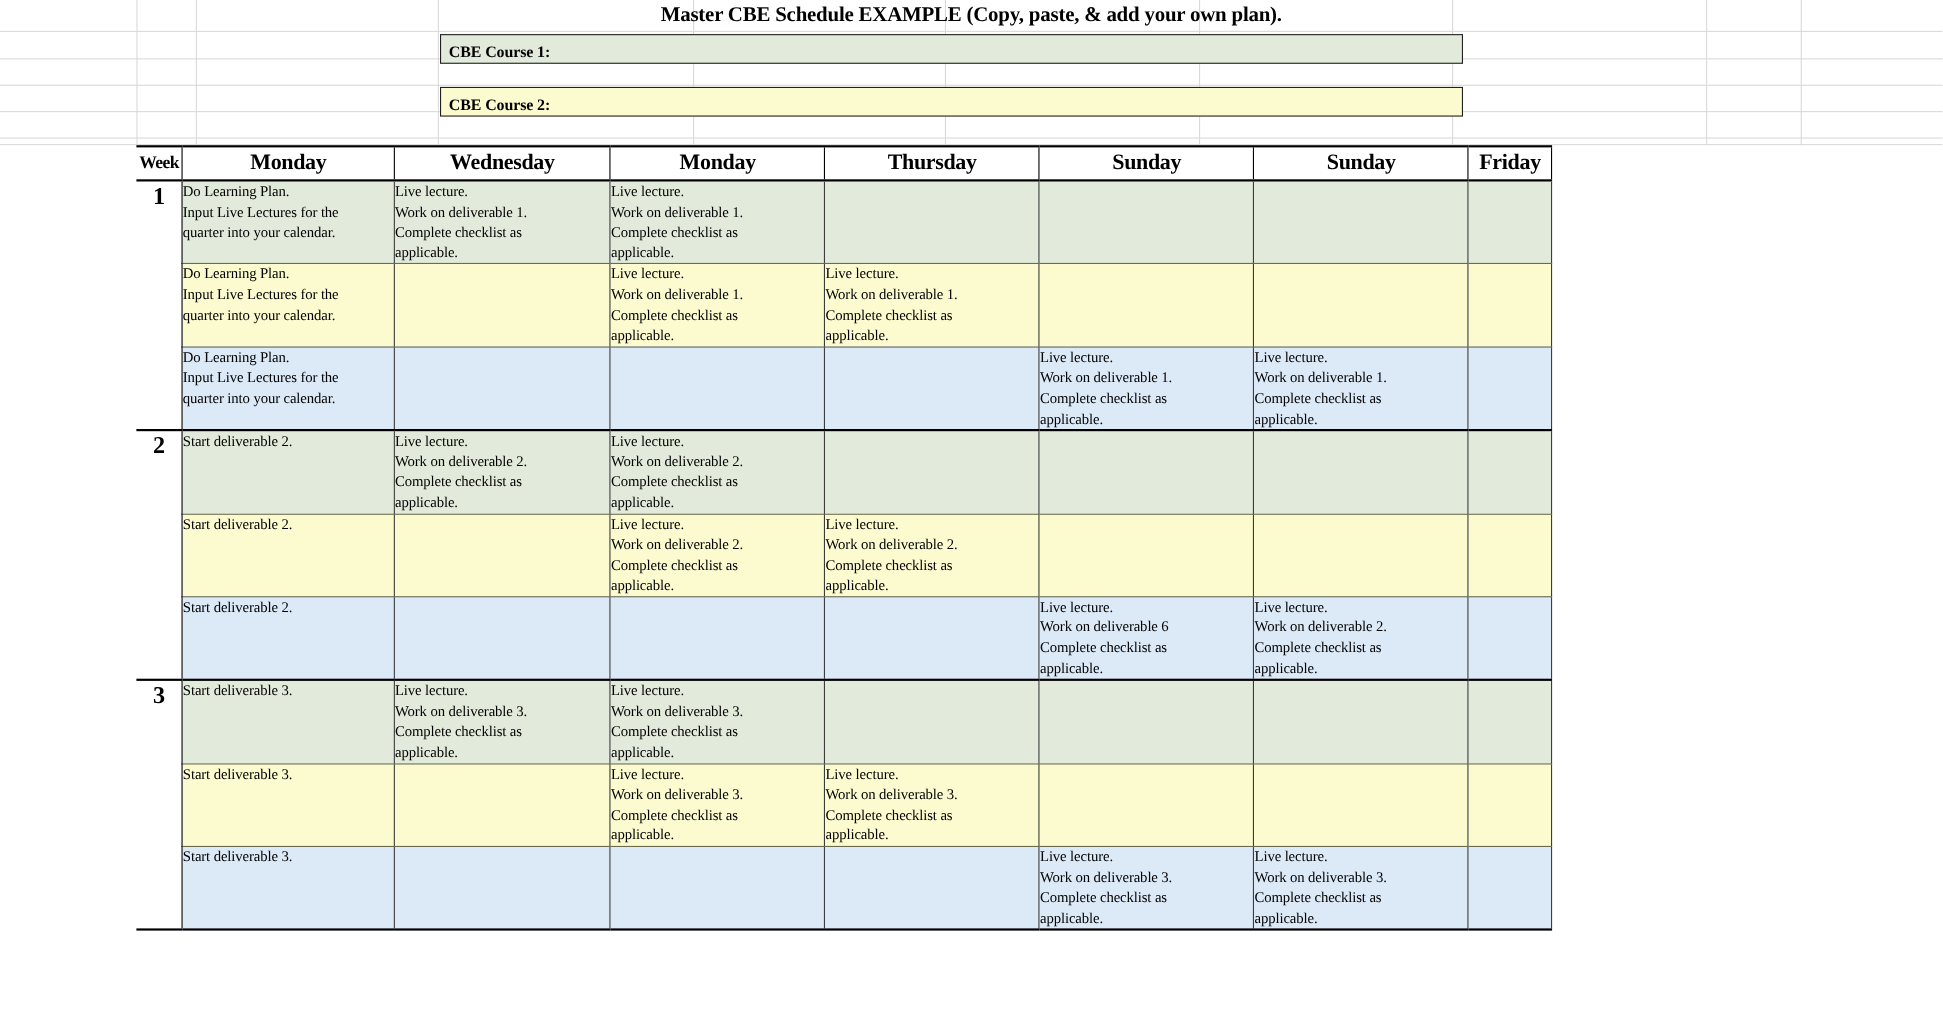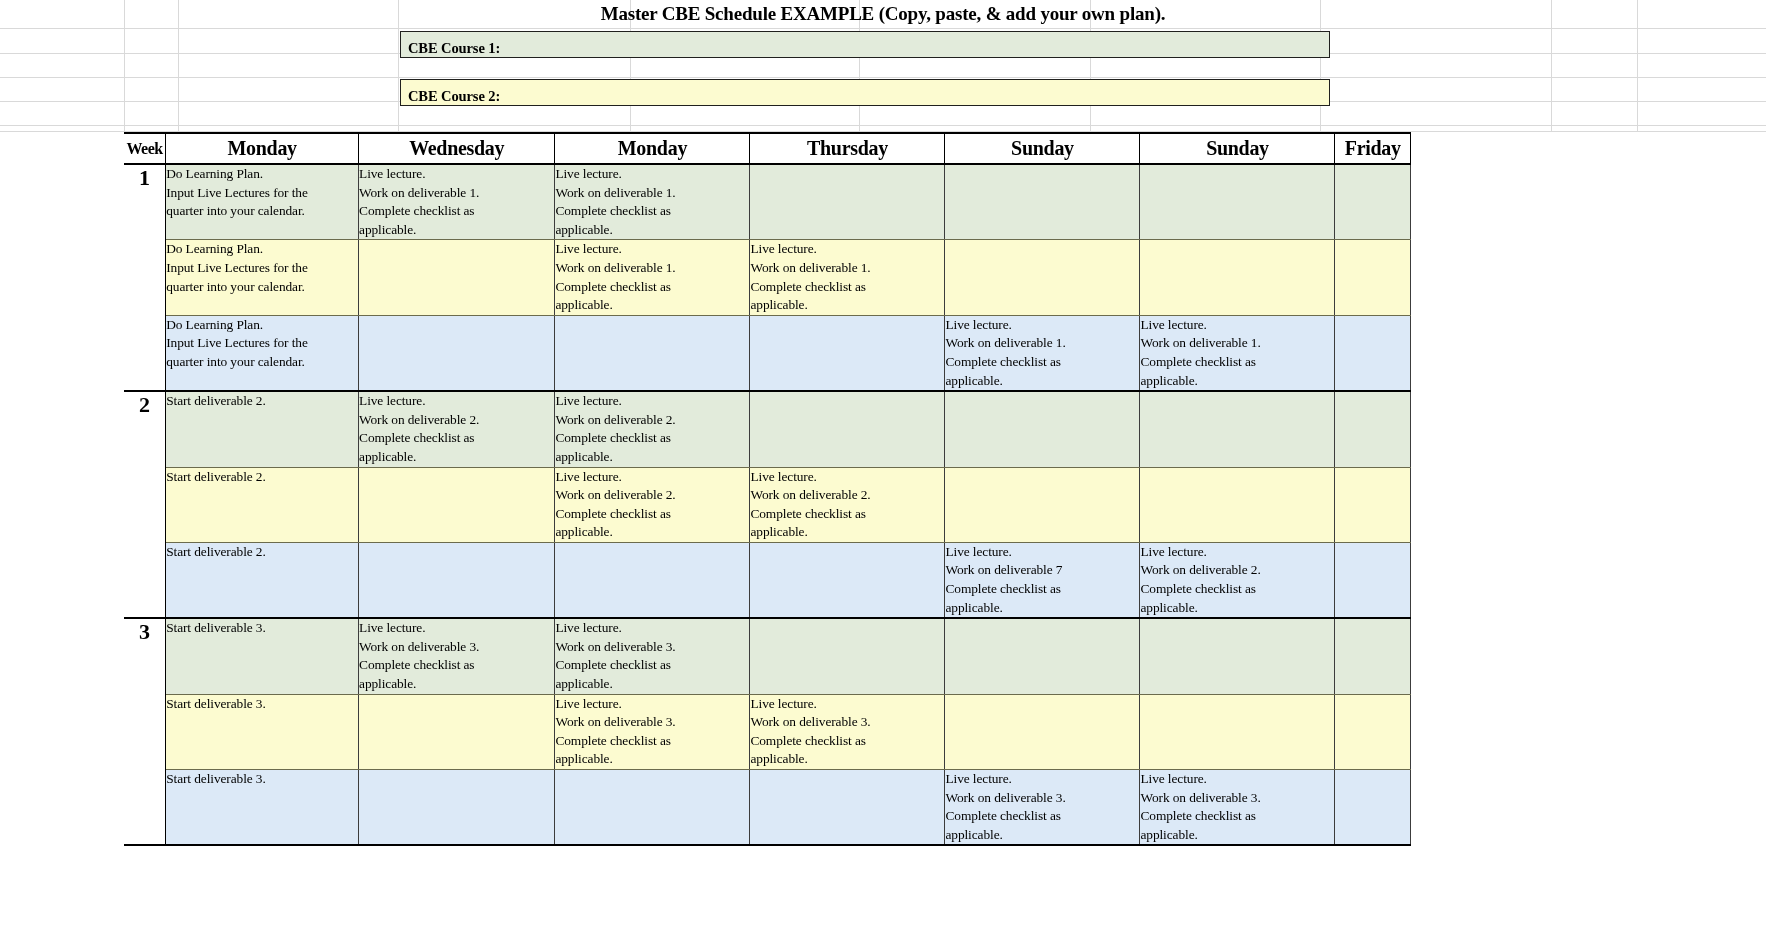--- a/index.html
+++ b/index.html
@@ -328,21 +328,21 @@
         </tr>
         <tr class="course-row-blue week-end" style="height: 74px;">
           <td class="day-cell vcenter">
             <span class="cell-line">Start deliverable 2.</span>
           </td>
           <td class="day-cell"></td>
           <td class="day-cell"></td>
           <td class="day-cell"></td>
           <td class="day-cell">
             <span class="cell-line">Live lecture.</span>
-            <span class="cell-line">Work on deliverable 7</span>
+            <span class="cell-line">Work on deliverable 6</span>
             <span class="cell-line">Complete checklist as</span>
             <span class="cell-line">applicable.</span>
           </td>
           <td class="day-cell">
             <span class="cell-line">Live lecture.</span>
             <span class="cell-line">Work on deliverable 2.</span>
             <span class="cell-line">Complete checklist as</span>
             <span class="cell-line">applicable.</span>
           </td>
           <td class="day-cell"></td>

